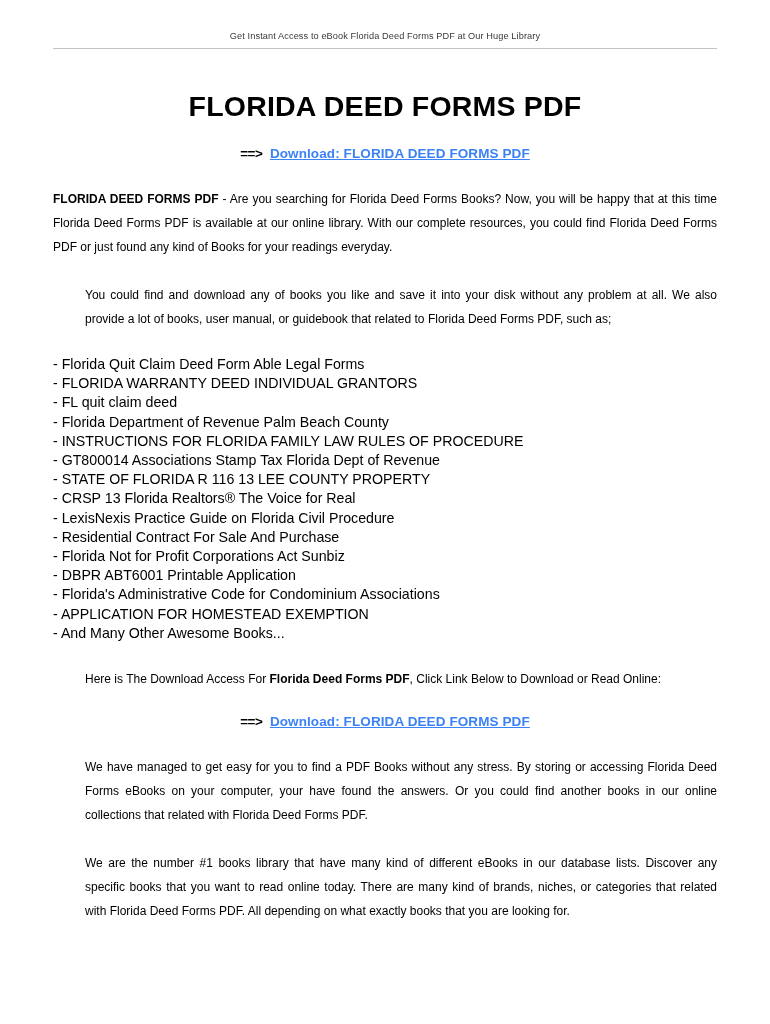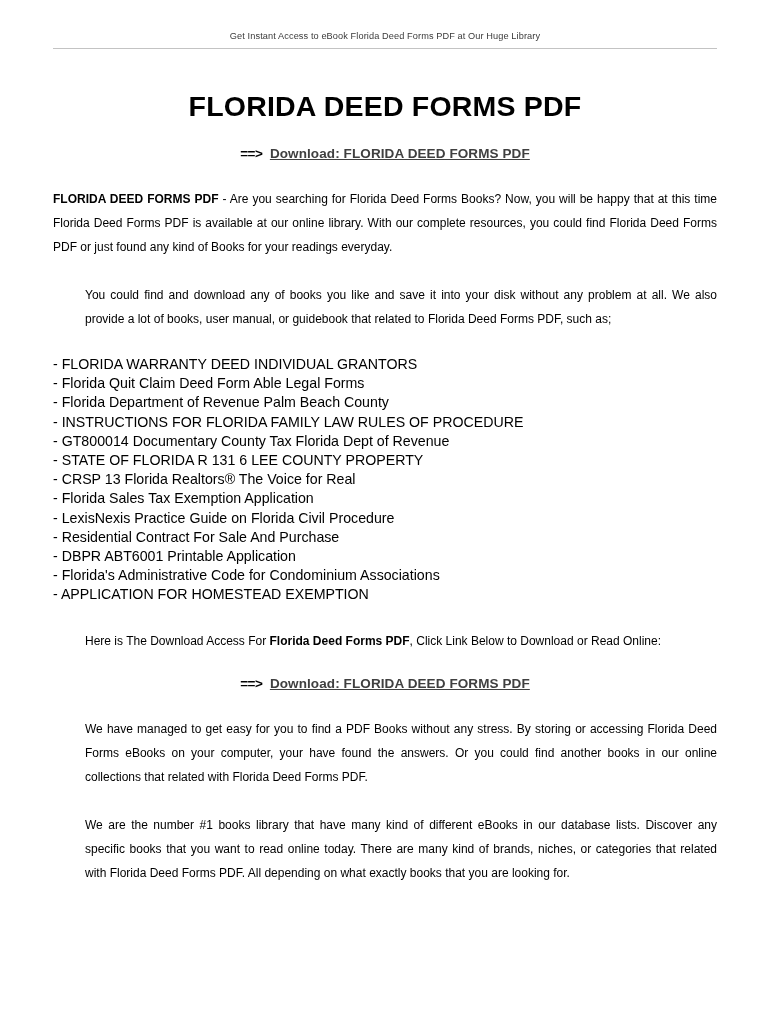--- a/index.html
+++ b/index.html
@@ -65,21 +65,21 @@
     font-weight: bold;
     margin-top: 22px;
     white-space: nowrap;
   }
   .dl-arrow {
     color: #000000;
     font-weight: bold;
     letter-spacing: -0.5px;
   }
   .dl-link {
-    color: #404040;
+    color: #3b82f6;
     text-decoration: underline;
     font-weight: bold;
     letter-spacing: 0.1px;
   }
 
   
   .para {
     font-size: 12px;
     line-height: 24px;
     text-align: justify;
@@ -118,33 +118,35 @@
       <span>&nbsp;</span><a class="dl-link" href="#">Download: FLORIDA DEED FORMS PDF</a>
     </div>
 
     <p class="para first">
       <b>FLORIDA DEED FORMS PDF</b><span> - Are you searching for Florida Deed Forms Books? Now, you will be happy that at this time Florida Deed Forms PDF is available at our online library. With our complete resources, you could find Florida Deed Forms PDF or just found any kind of Books for your readings everyday.</span>
     </p>
 
     <p class="para gap">You could find and download any of books you like and save it into your disk without any problem at all. We also provide a lot of books, user manual, or guidebook that related to Florida Deed Forms PDF, such as;</p>
 
     <ul class="booklist">
+      <li>- Florida Quit Claim Deed Form Able Legal Forms</li>
       <li>- FLORIDA WARRANTY DEED INDIVIDUAL GRANTORS</li>
-      <li>- Florida Quit Claim Deed Form Able Legal Forms</li>
+      <li>- FL quit claim deed</li>
       <li>- Florida Department of Revenue Palm Beach County</li>
       <li>- INSTRUCTIONS FOR FLORIDA FAMILY LAW RULES OF PROCEDURE</li>
-      <li>- GT800014 Documentary County Tax Florida Dept of Revenue</li>
-      <li>- STATE OF FLORIDA R 131 6 LEE COUNTY PROPERTY</li>
+      <li>- GT800014 Associations Stamp Tax Florida Dept of Revenue</li>
+      <li>- STATE OF FLORIDA R 116 13 LEE COUNTY PROPERTY</li>
       <li>- CRSP 13 Florida Realtors® The Voice for Real</li>
-      <li>- Florida Sales Tax Exemption Application</li>
       <li>- LexisNexis Practice Guide on Florida Civil Procedure</li>
       <li>- Residential Contract For Sale And Purchase</li>
+      <li>- Florida Not for Profit Corporations Act Sunbiz</li>
       <li>- DBPR ABT6001 Printable Application</li>
       <li>- Florida's Administrative Code for Condominium Associations</li>
       <li>- APPLICATION FOR HOMESTEAD EXEMPTION</li>
+      <li>- And Many Other Awesome Books...</li>
     </ul>
 
     <p class="para gap">
       <span>Here is The Download Access For </span><b>Florida Deed Forms PDF</b><span>, Click Link Below to Download or Read Online:</span>
     </p>
 
     <div class="dl-line">
       <span class="dl-arrow">==&gt;</span>
       <span>&nbsp;</span><a class="dl-link" href="#">Download: FLORIDA DEED FORMS PDF</a>
     </div>

